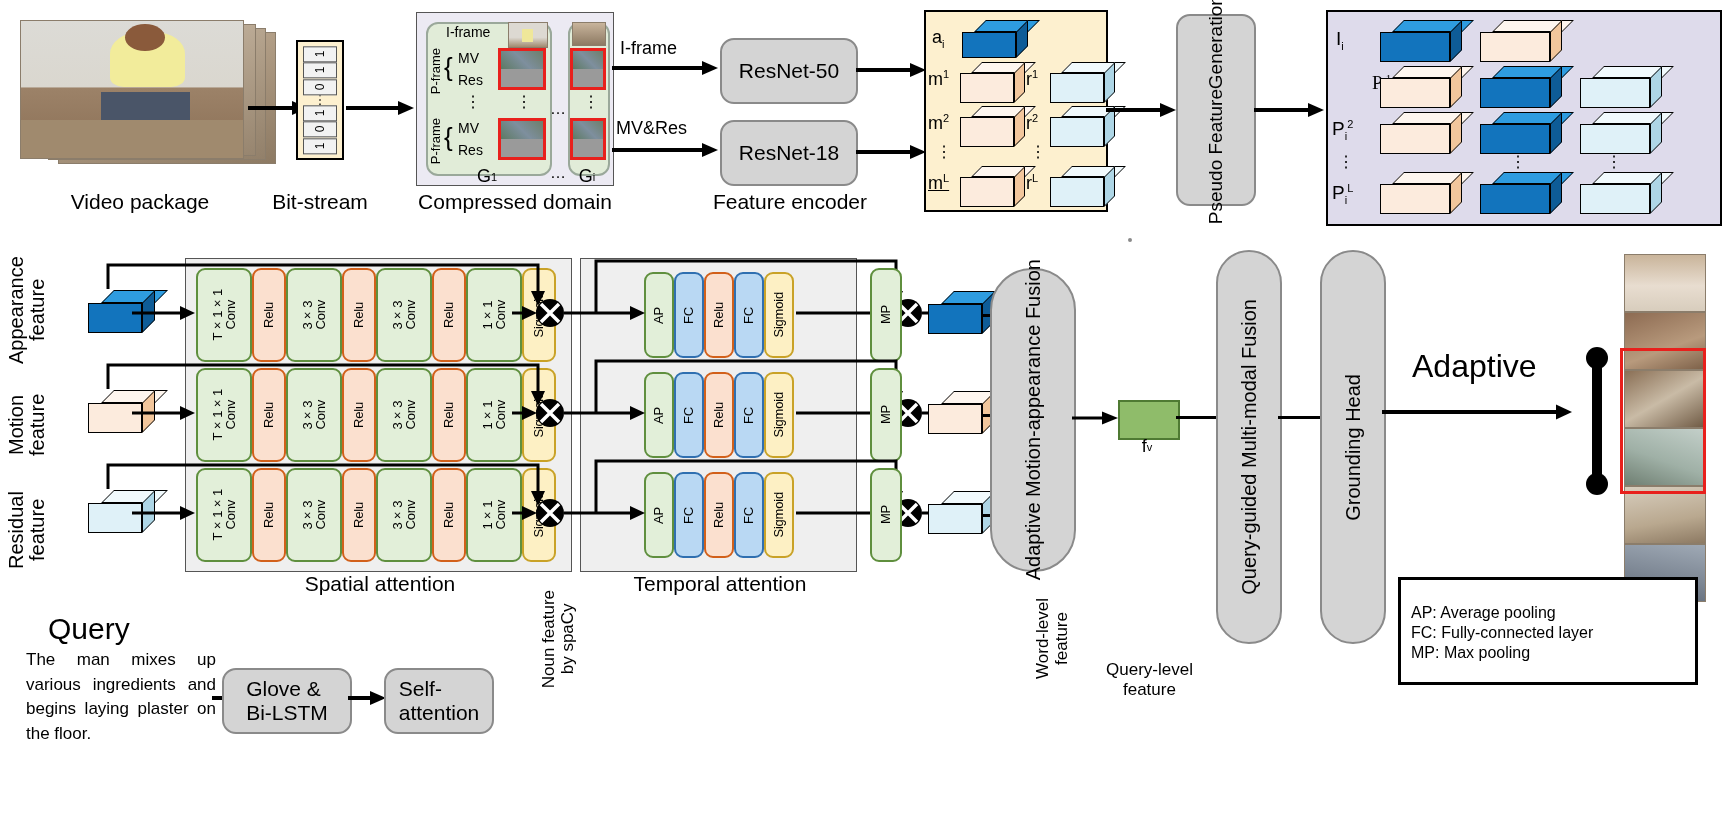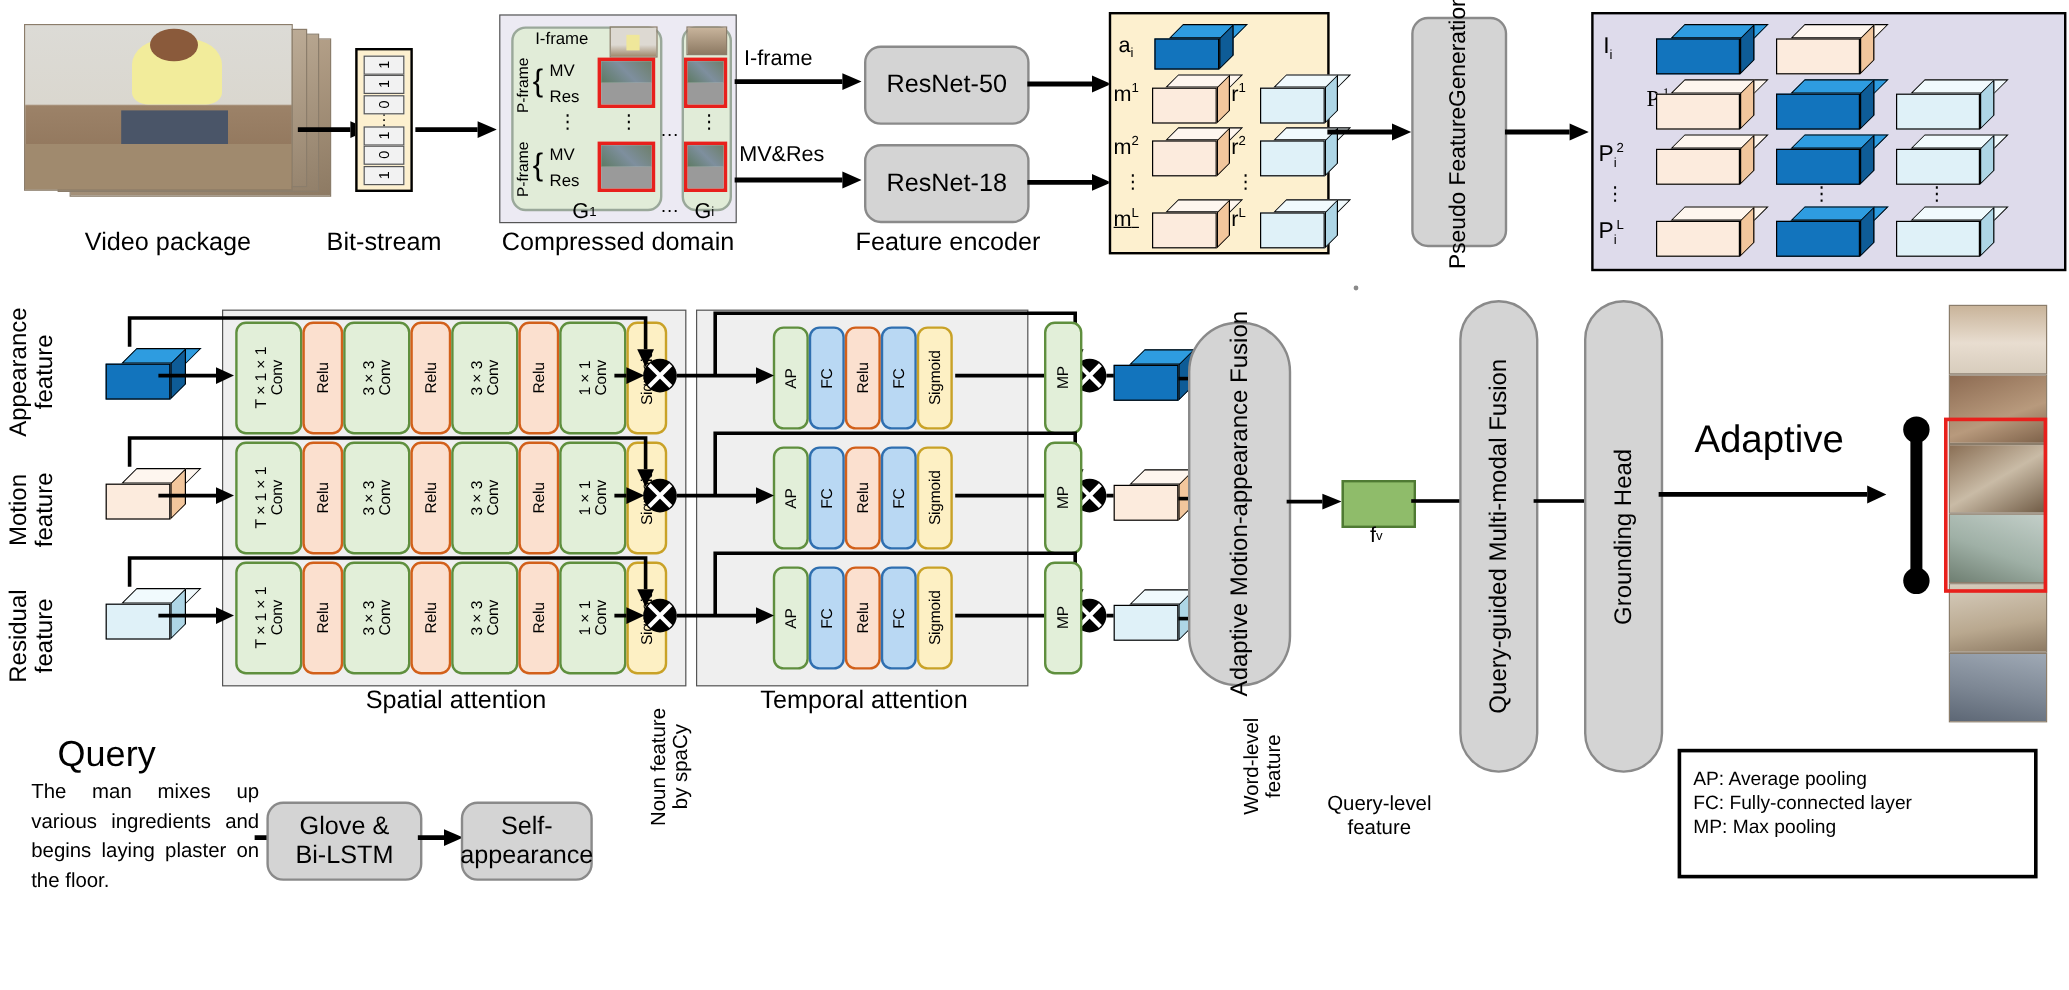--- a/index.html
+++ b/index.html
@@ -1,19 +1,19 @@
 <!DOCTYPE html>
 <html><head>
 <meta charset="utf-8">
 <style>
   html,body{margin:0;padding:0;background:#fff;}
   body{width:1724px;height:825px;position:relative;overflow:hidden;
        font-family:"Liberation Sans",sans-serif;color:#000;}
   .abs{position:absolute;}
-  .ctr{display:flex;align-items:center;justify-content:center;text-align:center;}
+  .ctr{display:flex;align-items:center;justify-content:center;}
 
   
   .gray-rr{background:#d4d4d4;border:2px solid #8a8a8a;border-radius:14px;}
   .gray-pill{background:#d4d4d4;border:2px solid #8a8a8a;border-radius:42px;}
   .panel-yellow{background:#fdf0cf;border:2px solid #000;}
   .panel-purple{background:#dedbeb;border:2px solid #000;}
   .panel-gray{background:#efefef;border:1.5px solid #555;}
   .panel-lav{background:#eceaf3;border:1.5px solid #555;}
   .gop{background:#e1ecd8;border:2px solid #9aa89a;border-radius:12px;}
 
@@ -642,38 +642,38 @@
 
 <div class="abs gray-rr ctr" style="left:222px;top:668px;width:126px;height:62px;font-size:21px;line-height:1.15;white-space:pre-line;">Glove &amp;
 Bi-LSTM</div>
 
 <svg class="abs" style="left:348px;top:688px;" width="38" height="20">
   <line x1="0" y1="10" x2="22" y2="10" stroke="#000" stroke-width="4"></line>
   <polygon points="22,3 38,10 22,17" fill="#000"></polygon>
 </svg>
 
 <div class="abs gray-rr ctr" style="left:384px;top:668px;width:106px;height:62px;font-size:21px;line-height:1.15;white-space:pre-line;">Self-
-appearance</div>
+attention</div>
 
 <svg class="abs" style="left:0px;top:560px;" width="1724" height="265">
 
   <path d="M 492 676 L 538 676 L 538 574" stroke="#000" stroke-width="3.5" fill="none" stroke-dasharray="16,6,3,6"></path>
   <polygon points="531,578 545,578 538,562" fill="#000"></polygon>
 
   <path d="M 492 700 L 1031 700 L 1031 462" stroke="#000" stroke-width="3.5" fill="none" stroke-dasharray="16,6,3,6"></path>
   <polygon points="1024,466 1038,466 1031,450" fill="#000"></polygon>
 
   <path d="M 492 724 L 1247 724 L 1247 442" stroke="#000" stroke-width="3.5" fill="none" stroke-dasharray="16,6,3,6"></path>
   <polygon points="1240,446 1254,446 1247,430" fill="#000"></polygon>
 </svg>
 
 <div class="abs vtext" style="left:540px;top:590px;font-size:17px;line-height:1.1;text-align:center;white-space:pre-line;">Noun feature
 by spaCy</div>
 <div class="abs vtext" style="left:1034px;top:598px;font-size:17px;line-height:1.1;text-align:center;white-space:pre-line;">Word-level
 feature</div>
 <div class="abs" style="left:1106px;top:660px;font-size:17px;line-height:1.15;text-align:center;white-space:pre-line;">Query-level
 feature</div>
 
-<div class="abs legend" style="left:1398px;top:624px;width:300px;height:108px;padding:12px 4px;box-sizing:border-box;">
+<div class="abs legend" style="left:1398px;top:577px;width:300px;height:108px;padding:22px 4px;box-sizing:border-box;">
   <div>AP: Average pooling</div>
   <div>FC: Fully-connected layer</div>
   <div>MP: Max pooling</div>
 </div>
 
 </body></html>

